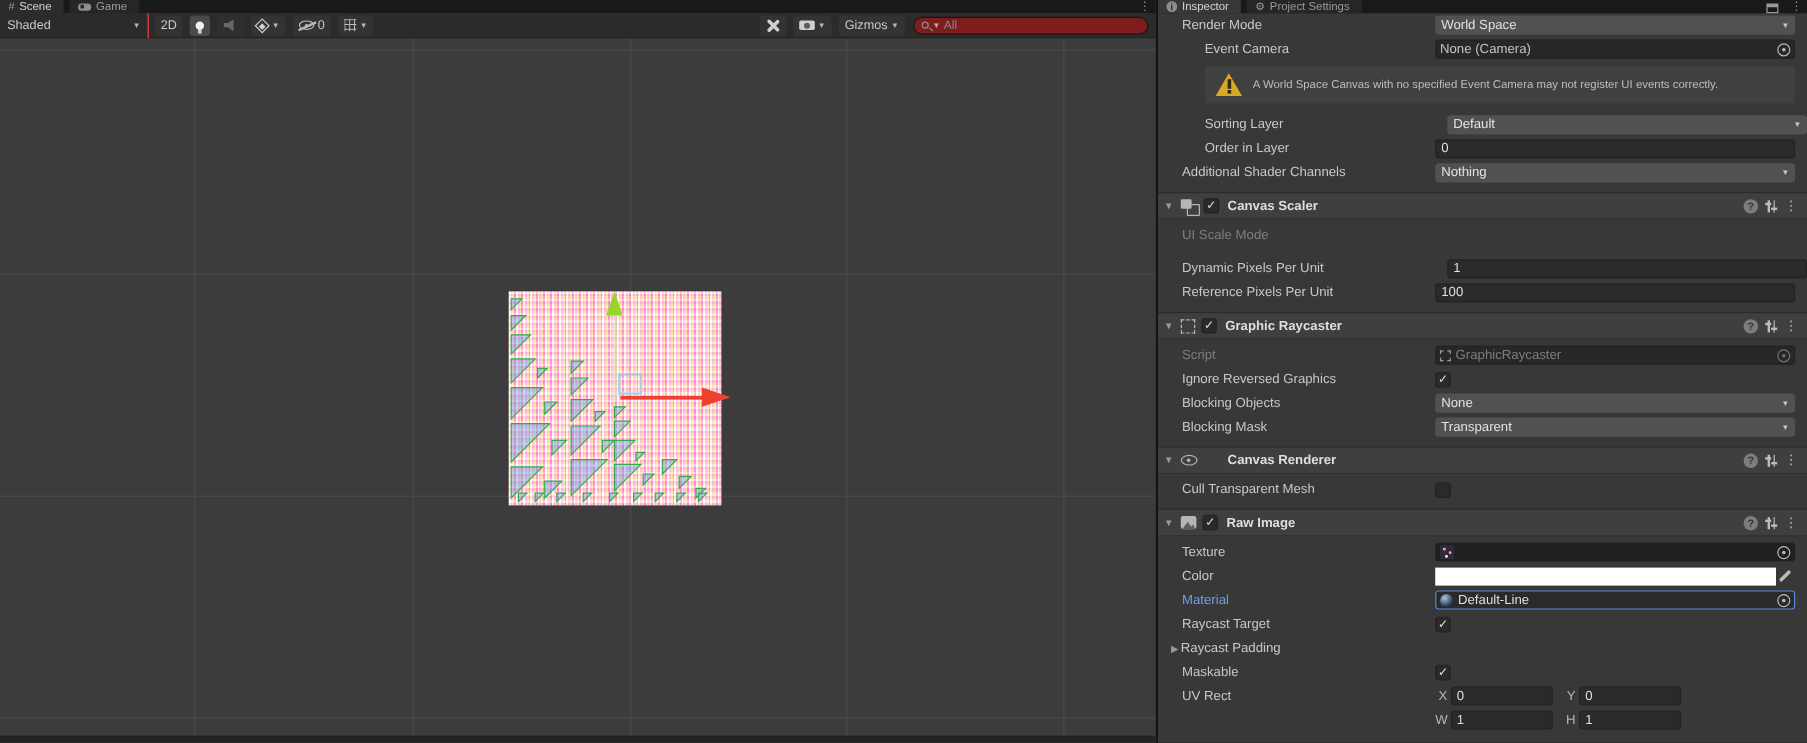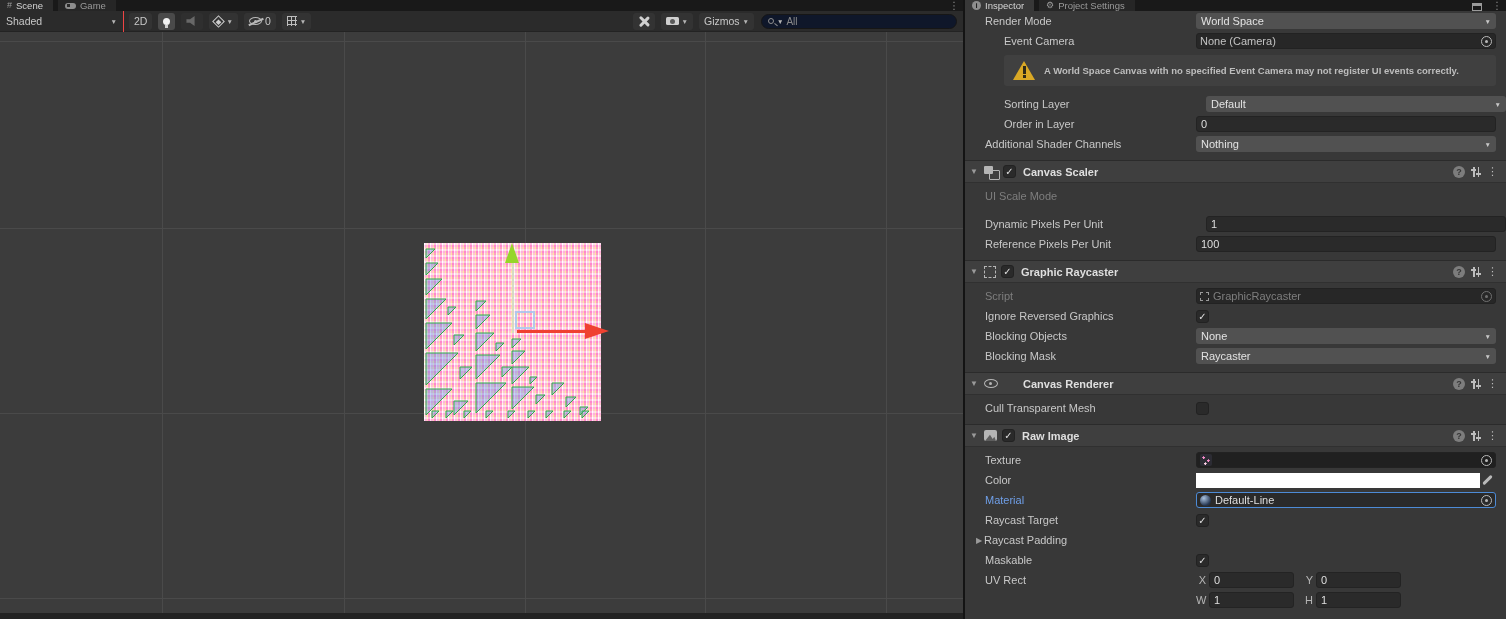--- a/index.html
+++ b/index.html
@@ -50,21 +50,21 @@
   .gridv-icon { width:10px; height:10px;
     background-image:linear-gradient(#bdbdbd 1px, transparent 1px), linear-gradient(90deg,#bdbdbd 1px, transparent 1px);
     background-size:4px 4px; }
   .tools-icon { width:12px; height:12px; position:relative; }
   .tools-icon::before,.tools-icon::after { content:""; position:absolute; left:5px; top:0; width:2.5px; height:13px;
     background:#cfcfcf; border-radius:1.5px; }
   .tools-icon::before { transform:rotate(45deg); }
   .tools-icon::after { transform:rotate(-45deg); }
   .camera-icon { width:13px; height:8px; background:#cfcfcf; border-radius:1.5px; position:relative; }
   .camera-icon::after { content:""; position:absolute; left:4px; top:1.5px; width:5px; height:5px; border-radius:50%; background:#5a5a5a; }
-  .search-box { width:196px; height:15px; margin-left:6px; background:#0f172a; border:1px solid #161616;
+  .search-box { width:196px; height:15px; margin-left:6px; background:#7f1d1d; border:1px solid #161616;
     border-radius:8px; display:flex; align-items:center; padding:0 6px; gap:3px; }
   .mag-icon { width:6px; height:6px; border:1.2px solid #8f8f8f; border-radius:50%; position:relative; }
   .mag-icon::after { content:""; position:absolute; left:4.5px; top:5px; width:3.5px; height:1.2px; background:#8f8f8f; transform:rotate(40deg); }
   .search-box input { flex:1; background:transparent; border:none; outline:none; color:#cfcfcf; font-size:10px;
     font-family:"Liberation Sans",sans-serif; }
   .search-box input::placeholder { color:#8a8a8a; }
 
   
   .scene-view { position:absolute; left:0; top:32px; width:963px; height:587px; background:#3c3c3c; overflow:hidden; }
   .gline { position:absolute; background:#4a4a4a; }
@@ -123,21 +123,21 @@
   .eyedropper i { display:block; width:3px; height:12px; background:#b9b9b9; border-radius:1.5px; transform:rotate(45deg); }
   .matball { width:11px; height:11px; border-radius:50%; flex:0 0 auto;
     background:radial-gradient(circle at 35% 30%, #a9c2e0, #24344e 70%); }
   .warnbox { margin:4px 0 4px 39px; width:492px; height:31px; background:#404040; border-radius:3px;
     display:flex; align-items:center; padding:0 8px; gap:8px; }
   .warn-icon { position:relative; width:24px; height:20px; flex:0 0 auto; }
   .warn-icon .t { position:absolute; left:1px; top:0; width:0; height:0;
     border-left:11px solid transparent; border-right:11px solid transparent; border-bottom:19px solid #d9a825; }
   .warn-icon .e { position:absolute; left:10.5px; top:5px; width:3px; height:8px; background:#2e2a18; }
   .warn-icon .d { position:absolute; left:10.5px; top:14.5px; width:3px; height:2.5px; background:#2e2a18; }
-  .warn-text { font-size:9.5px; color:#bdbdbd; white-space:nowrap; overflow:hidden;font-weight:bold; }
+  .warn-text { font-size:9.5px; color:#bdbdbd; white-space:nowrap; overflow:hidden; }
 
   .comp-header { height:22px; margin-top:6px; margin-bottom:4px; background:#3f3f3f;
     border-top:1px solid #2b2b2b; box-shadow:0 1px 0 #303030; display:flex; align-items:center;
     padding:0 8px 0 4px; gap:5px; }
   .comp-header .title { font-weight:bold; color:#dfdfdf; margin-left:2px; }
   .foldout { color:#9a9a9a; font-size:8px; width:10px; text-align:center; }
   .hdr-spacer { flex:1; }
   .help-circle { width:12px; height:12px; border-radius:50%; background:#7d7d7d; color:#353535;
     font-size:9px; font-weight:bold; text-align:center; line-height:12px; }
   .preset-icon { width:12px; height:12px; position:relative; }
@@ -418,21 +418,21 @@
       <div class="row">
         <span class="label">Blocking Objects</span>
         <div class="dropdown">
           <span style="flex:1">None</span>
           <span class="dd-caret">▼</span>
         </div>
       </div>
       <div class="row">
         <span class="label">Blocking Mask</span>
         <div class="dropdown">
-          <span style="flex:1">Raycaster</span>
+          <span style="flex:1">Transparent</span>
           <span class="dd-caret">▼</span>
         </div>
       </div>
 
       <div class="comp-header">
         <span class="foldout">▼</span>
         <span class="cr-icon"></span>
         <span style="width:13px"></span>
         <span class="title">Canvas Renderer</span>
         <span class="hdr-spacer"></span>

